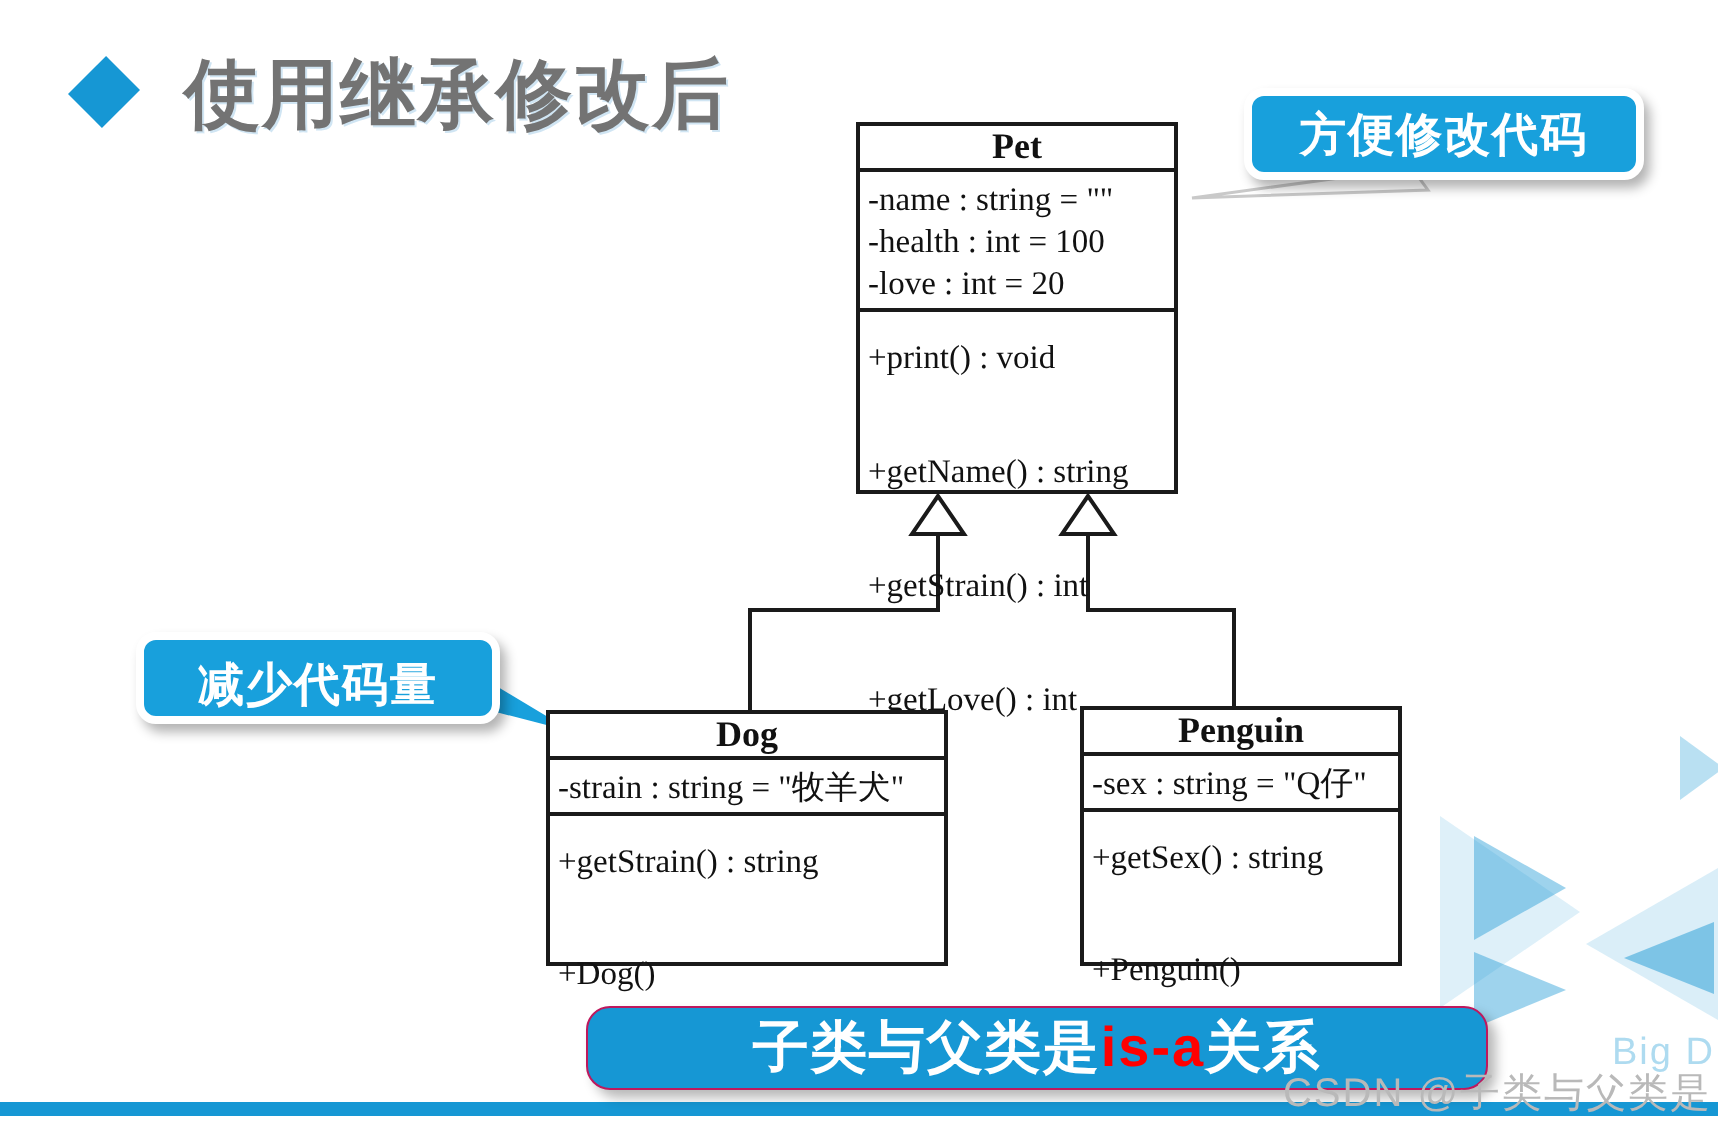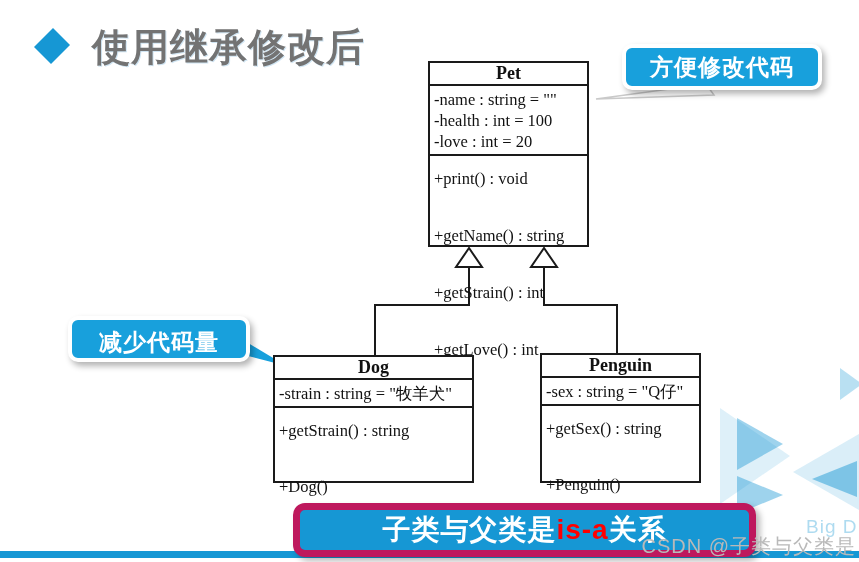--- a/index.html
+++ b/index.html
@@ -48,21 +48,21 @@
     position:absolute;background:#18a0dc;border:4px solid #ffffff;border-radius:10px;
     box-shadow:3px 4px 6px rgba(0,0,0,.30);
     display:flex;align-items:center;justify-content:center;
     color:#fff;font-weight:800;font-size:23px;letter-spacing:1px;z-index:5;
   }
   #callout-top{left:622px;top:44px;width:192px;height:38px;}
   #callout-left{left:68px;top:316px;width:174px;height:38px;align-items:flex-end;}
   
   #banner{
     position:absolute;left:293px;top:503px;width:449px;height:40px;
-    background:#1697d4;border:7px solid #be185d;border-radius:12px;
+    background:#1697d4;border:1px solid #be185d;border-radius:12px;
     box-shadow:4px 4px 6px rgba(0,0,0,.28);
     display:flex;align-items:center;justify-content:center;
     color:#fff;font-weight:800;font-size:28px;letter-spacing:1px;z-index:4;
   }
   
   #bottom-stripe{position:absolute;left:0;top:551px;width:859px;height:7px;background:#1697d4;}
   
   #csdn-watermark{
     position:absolute;right:3px;top:533px;z-index:9;
     font-size:20px;color:#b9b9b9;letter-spacing:1px;white-space:nowrap;

